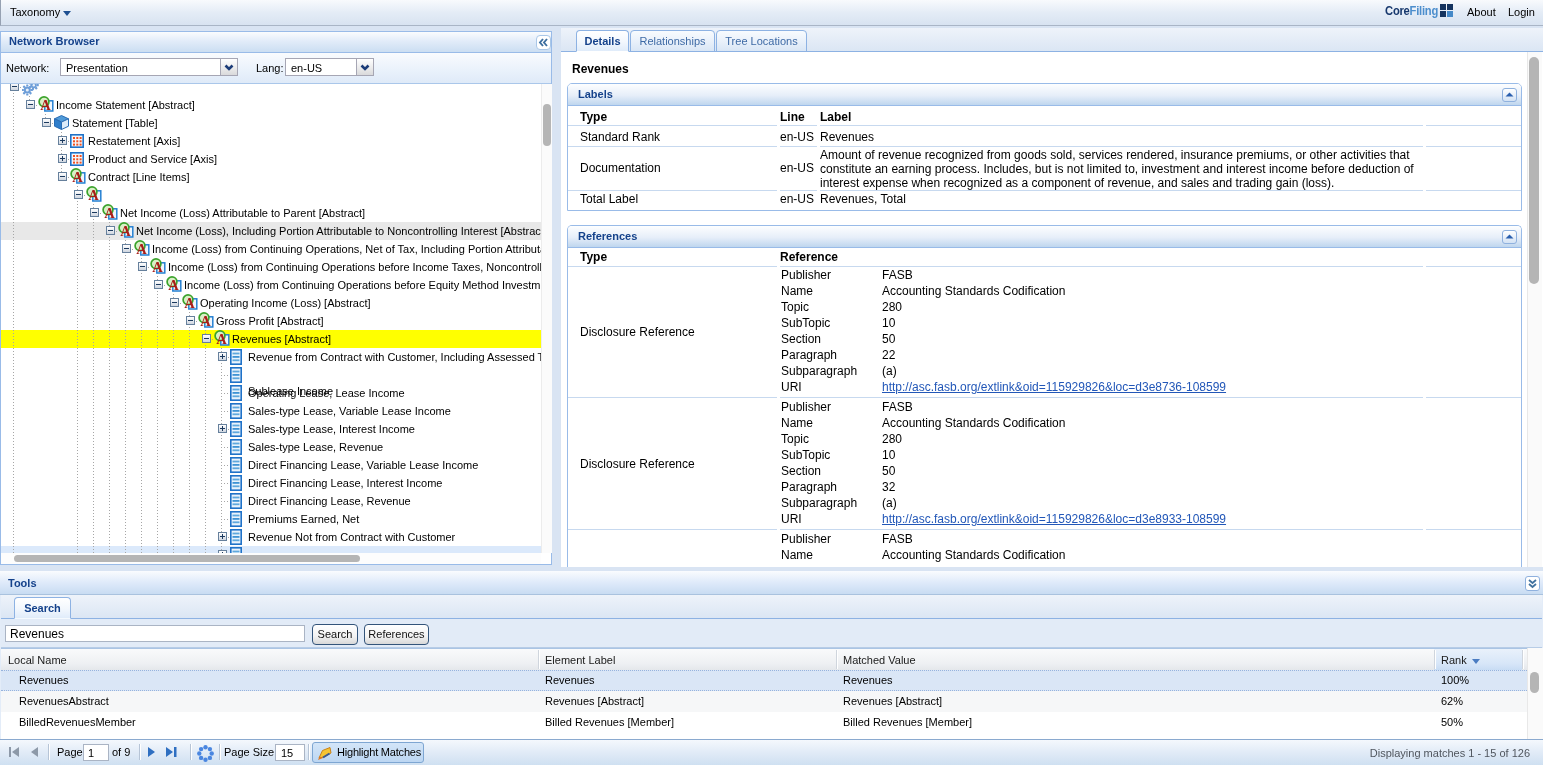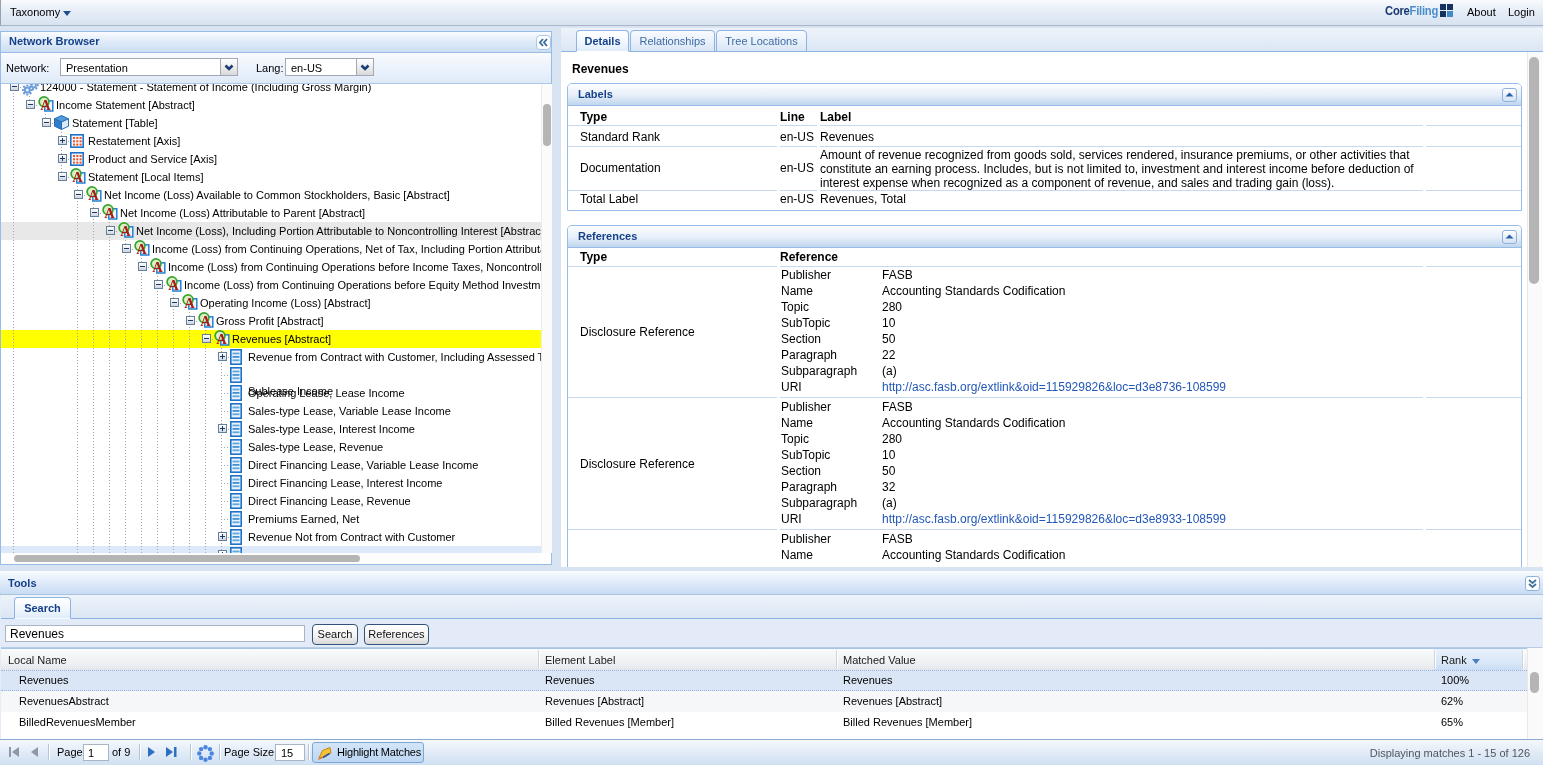--- a/index.html
+++ b/index.html
@@ -89,21 +89,20 @@
           <rect x="9.83" y="7.90" width="2.2" height="2.2" rx="0.5" transform="rotate(103 10.93 9.00)"></rect>
           <rect x="7.19" y="5.79" width="2.2" height="2.2" rx="0.5" transform="rotate(154 8.29 6.89)"></rect>
           <rect x="7.19" y="2.41" width="2.2" height="2.2" rx="0.5" transform="rotate(206 8.29 3.51)"></rect>
           <rect x="9.83" y="0.30" width="2.2" height="2.2" rx="0.5" transform="rotate(257 10.93 1.40)"></rect>
           <rect x="13.13" y="1.05" width="2.2" height="2.2" rx="0.5" transform="rotate(309 14.23 2.15)"></rect>
           <circle cx="11.8" cy="5.2" r="3.0"></circle>
         </g>
         <circle cx="11.8" cy="5.2" r="1.2" fill="#eaf1fa"></circle>
       </svg>
     </div>
-<div style="position:absolute;left:39px;top:-6px;height:18px;line-height:18px;white-space:nowrap">124000 - Statement - Statement of Income (Including Gross Margin)</div>
 <div style="position:absolute;left:35px;top:21px;width:2px;height:1px;background:repeating-linear-gradient(90deg,#a6a6a6 0,#a6a6a6 1px,transparent 1px,transparent 3px)"></div>
 <div style="position:absolute;left:25px;top:16px;width:9px;height:9px;border:1px solid #66809c;background:linear-gradient(180deg,#ffffff,#cfd6e0);box-sizing:border-box">
       <div style="position:absolute;left:1px;right:1px;top:3px;height:1px;background:#1c3a5e"></div>
     </div>
 <div style="position:absolute;left:37px;top:12px;width:16px;height:17px">
       <svg width="16" height="17" style="position:absolute;left:0;top:0">
         <rect x="6.8" y="4.8" width="8" height="10.2" fill="#eef5fd" stroke="#2580d2" stroke-width="1.5"></rect>
         <circle cx="6" cy="5.8" r="4.9" fill="#d9efc6" stroke="#3ba32c" stroke-width="1.7"></circle>
         <text x="2.2" y="14.3" font-family="Liberation Serif" font-size="14.5" font-weight="bold" fill="#a81d18">A</text>
       </svg>
@@ -165,33 +164,32 @@
 <div style="position:absolute;left:57px;top:88px;width:9px;height:9px;border:1px solid #66809c;background:linear-gradient(180deg,#ffffff,#cfd6e0);box-sizing:border-box">
       <div style="position:absolute;left:1px;right:1px;top:3px;height:1px;background:#1c3a5e"></div>
     </div>
 <div style="position:absolute;left:69px;top:84px;width:16px;height:17px">
       <svg width="16" height="17" style="position:absolute;left:0;top:0">
         <rect x="6.8" y="4.8" width="8" height="10.2" fill="#eef5fd" stroke="#2580d2" stroke-width="1.5"></rect>
         <circle cx="6" cy="5.8" r="4.9" fill="#d9efc6" stroke="#3ba32c" stroke-width="1.7"></circle>
         <text x="2.2" y="14.3" font-family="Liberation Serif" font-size="14.5" font-weight="bold" fill="#a81d18">A</text>
       </svg>
     </div>
-<div style="position:absolute;left:87px;top:84px;height:18px;line-height:18px;white-space:nowrap">Statement [Local Items]</div>
+<div style="position:absolute;left:87px;top:84px;height:18px;line-height:18px;white-space:nowrap">Contract [Line Items]</div>
 <div style="position:absolute;left:83px;top:111px;width:2px;height:1px;background:repeating-linear-gradient(90deg,#a6a6a6 0,#a6a6a6 1px,transparent 1px,transparent 3px)"></div>
 <div style="position:absolute;left:73px;top:106px;width:9px;height:9px;border:1px solid #66809c;background:linear-gradient(180deg,#ffffff,#cfd6e0);box-sizing:border-box">
       <div style="position:absolute;left:1px;right:1px;top:3px;height:1px;background:#1c3a5e"></div>
     </div>
 <div style="position:absolute;left:85px;top:102px;width:16px;height:17px">
       <svg width="16" height="17" style="position:absolute;left:0;top:0">
         <rect x="6.8" y="4.8" width="8" height="10.2" fill="#eef5fd" stroke="#2580d2" stroke-width="1.5"></rect>
         <circle cx="6" cy="5.8" r="4.9" fill="#d9efc6" stroke="#3ba32c" stroke-width="1.7"></circle>
         <text x="2.2" y="14.3" font-family="Liberation Serif" font-size="14.5" font-weight="bold" fill="#a81d18">A</text>
       </svg>
     </div>
-<div style="position:absolute;left:103px;top:102px;height:18px;line-height:18px;white-space:nowrap">Net Income (Loss) Available to Common Stockholders, Basic [Abstract]</div>
 <div style="position:absolute;left:99px;top:129px;width:2px;height:1px;background:repeating-linear-gradient(90deg,#a6a6a6 0,#a6a6a6 1px,transparent 1px,transparent 3px)"></div>
 <div style="position:absolute;left:89px;top:124px;width:9px;height:9px;border:1px solid #66809c;background:linear-gradient(180deg,#ffffff,#cfd6e0);box-sizing:border-box">
       <div style="position:absolute;left:1px;right:1px;top:3px;height:1px;background:#1c3a5e"></div>
     </div>
 <div style="position:absolute;left:101px;top:120px;width:16px;height:17px">
       <svg width="16" height="17" style="position:absolute;left:0;top:0">
         <rect x="6.8" y="4.8" width="8" height="10.2" fill="#eef5fd" stroke="#2580d2" stroke-width="1.5"></rect>
         <circle cx="6" cy="5.8" r="4.9" fill="#d9efc6" stroke="#3ba32c" stroke-width="1.7"></circle>
         <text x="2.2" y="14.3" font-family="Liberation Serif" font-size="14.5" font-weight="bold" fill="#a81d18">A</text>
       </svg>
@@ -482,38 +480,38 @@
 <div class="ab t12" style="left:882px;top:300px">280</div>
 <div class="ab t12" style="left:781px;top:316px">SubTopic</div>
 <div class="ab t12" style="left:882px;top:316px">10</div>
 <div class="ab t12" style="left:781px;top:332px">Section</div>
 <div class="ab t12" style="left:882px;top:332px">50</div>
 <div class="ab t12" style="left:781px;top:348px">Paragraph</div>
 <div class="ab t12" style="left:882px;top:348px">22</div>
 <div class="ab t12" style="left:781px;top:364px">Subparagraph</div>
 <div class="ab t12" style="left:882px;top:364px">(a)</div>
 <div class="ab t12" style="left:781px;top:380px">URI</div>
-<div class="ab t12" style="left:882px;top:380px;color:#2257b8;">http://asc.fasb.org/extlink&amp;oid=115929826&amp;loc=d3e8736-108599</div>
+<div class="ab t12" style="left:882px;top:380px;color:#2257b8;text-decoration:underline">http://asc.fasb.org/extlink&amp;oid=115929826&amp;loc=d3e8736-108599</div>
 <div class="ab t12" style="left:580px;top:325px">Disclosure Reference</div>
 <div class="ab t12" style="left:781px;top:400px">Publisher</div>
 <div class="ab t12" style="left:882px;top:400px">FASB</div>
 <div class="ab t12" style="left:781px;top:416px">Name</div>
 <div class="ab t12" style="left:882px;top:416px">Accounting Standards Codification</div>
 <div class="ab t12" style="left:781px;top:432px">Topic</div>
 <div class="ab t12" style="left:882px;top:432px">280</div>
 <div class="ab t12" style="left:781px;top:448px">SubTopic</div>
 <div class="ab t12" style="left:882px;top:448px">10</div>
 <div class="ab t12" style="left:781px;top:464px">Section</div>
 <div class="ab t12" style="left:882px;top:464px">50</div>
 <div class="ab t12" style="left:781px;top:480px">Paragraph</div>
 <div class="ab t12" style="left:882px;top:480px">32</div>
 <div class="ab t12" style="left:781px;top:496px">Subparagraph</div>
 <div class="ab t12" style="left:882px;top:496px">(a)</div>
 <div class="ab t12" style="left:781px;top:512px">URI</div>
-<div class="ab t12" style="left:882px;top:512px;color:#2257b8;">http://asc.fasb.org/extlink&amp;oid=115929826&amp;loc=d3e8933-108599</div>
+<div class="ab t12" style="left:882px;top:512px;color:#2257b8;text-decoration:underline">http://asc.fasb.org/extlink&amp;oid=115929826&amp;loc=d3e8933-108599</div>
 <div class="ab t12" style="left:580px;top:457px">Disclosure Reference</div>
 <div class="ab t12" style="left:781px;top:532px">Publisher</div>
 <div class="ab t12" style="left:882px;top:532px">FASB</div>
 <div class="ab t12" style="left:781px;top:548px">Name</div>
 <div class="ab t12" style="left:882px;top:548px">Accounting Standards Codification</div>
 <div class="ab" style="left:561px;top:567px;width:982px;height:6px;background:#d9e4f3"></div>
 <div class="ab" style="left:1527px;top:52px;width:14px;height:515px;background:#fafafa;border-left:1px solid #e8e8e8"></div>
 <div class="thumb" style="left:1529px;top:57px;width:10px;height:227px"></div>
 <div class="ab" style="left:0;top:571px;width:1543px;height:194px;background:#e3ecf8;border-top:1px solid #99bbe8;box-sizing:border-box"></div>
 <div class="ab" style="left:0;top:571px;width:1543px;height:24px;background:linear-gradient(180deg,#fafcfe 0%,#dfeafa 50%,#c8dcf2 100%);border-bottom:1px solid #a9c2de;box-sizing:border-box"></div>
@@ -550,21 +548,21 @@
 <div class="ab" style="left:545px;top:674px">Revenues</div>
 <div class="ab" style="left:843px;top:674px">Revenues</div>
 <div class="ab" style="left:1441px;top:674px">100%</div>
 <div class="ab" style="left:19px;top:695px">RevenuesAbstract</div>
 <div class="ab" style="left:545px;top:695px">Revenues [Abstract]</div>
 <div class="ab" style="left:843px;top:695px">Revenues [Abstract]</div>
 <div class="ab" style="left:1441px;top:695px">62%</div>
 <div class="ab" style="left:19px;top:716px">BilledRevenuesMember</div>
 <div class="ab" style="left:545px;top:716px">Billed Revenues [Member]</div>
 <div class="ab" style="left:843px;top:716px">Billed Revenues [Member]</div>
-<div class="ab" style="left:1441px;top:716px">65%</div>
+<div class="ab" style="left:1441px;top:716px">50%</div>
 <div class="ab" style="left:1527px;top:648px;width:15px;height:91px;background:#fafafa;border-left:1px solid #e8e8e8"></div>
 <div class="thumb" style="left:1530px;top:672px;width:9px;height:21px"></div>
 <div class="ab" style="left:0;top:739px;width:1543px;height:26px;border-top:1px solid #8aa9cf;background:linear-gradient(180deg,#f4f8fd 0%,#e1ebf7 50%,#cfe0f1 100%);box-sizing:border-box"></div>
 <svg class="ab" style="left:8px;top:746px" width="13" height="12">
     <rect x="1" y="1" width="2" height="10" fill="#8d99a8"></rect>
     <polygon points="11,1 11,11 4,6" fill="#8d99a8"></polygon>
   </svg>
 <svg class="ab" style="left:28px;top:746px" width="12" height="12">
     <polygon points="10,1 10,11 3,6" fill="#8d99a8"></polygon>
   </svg>

